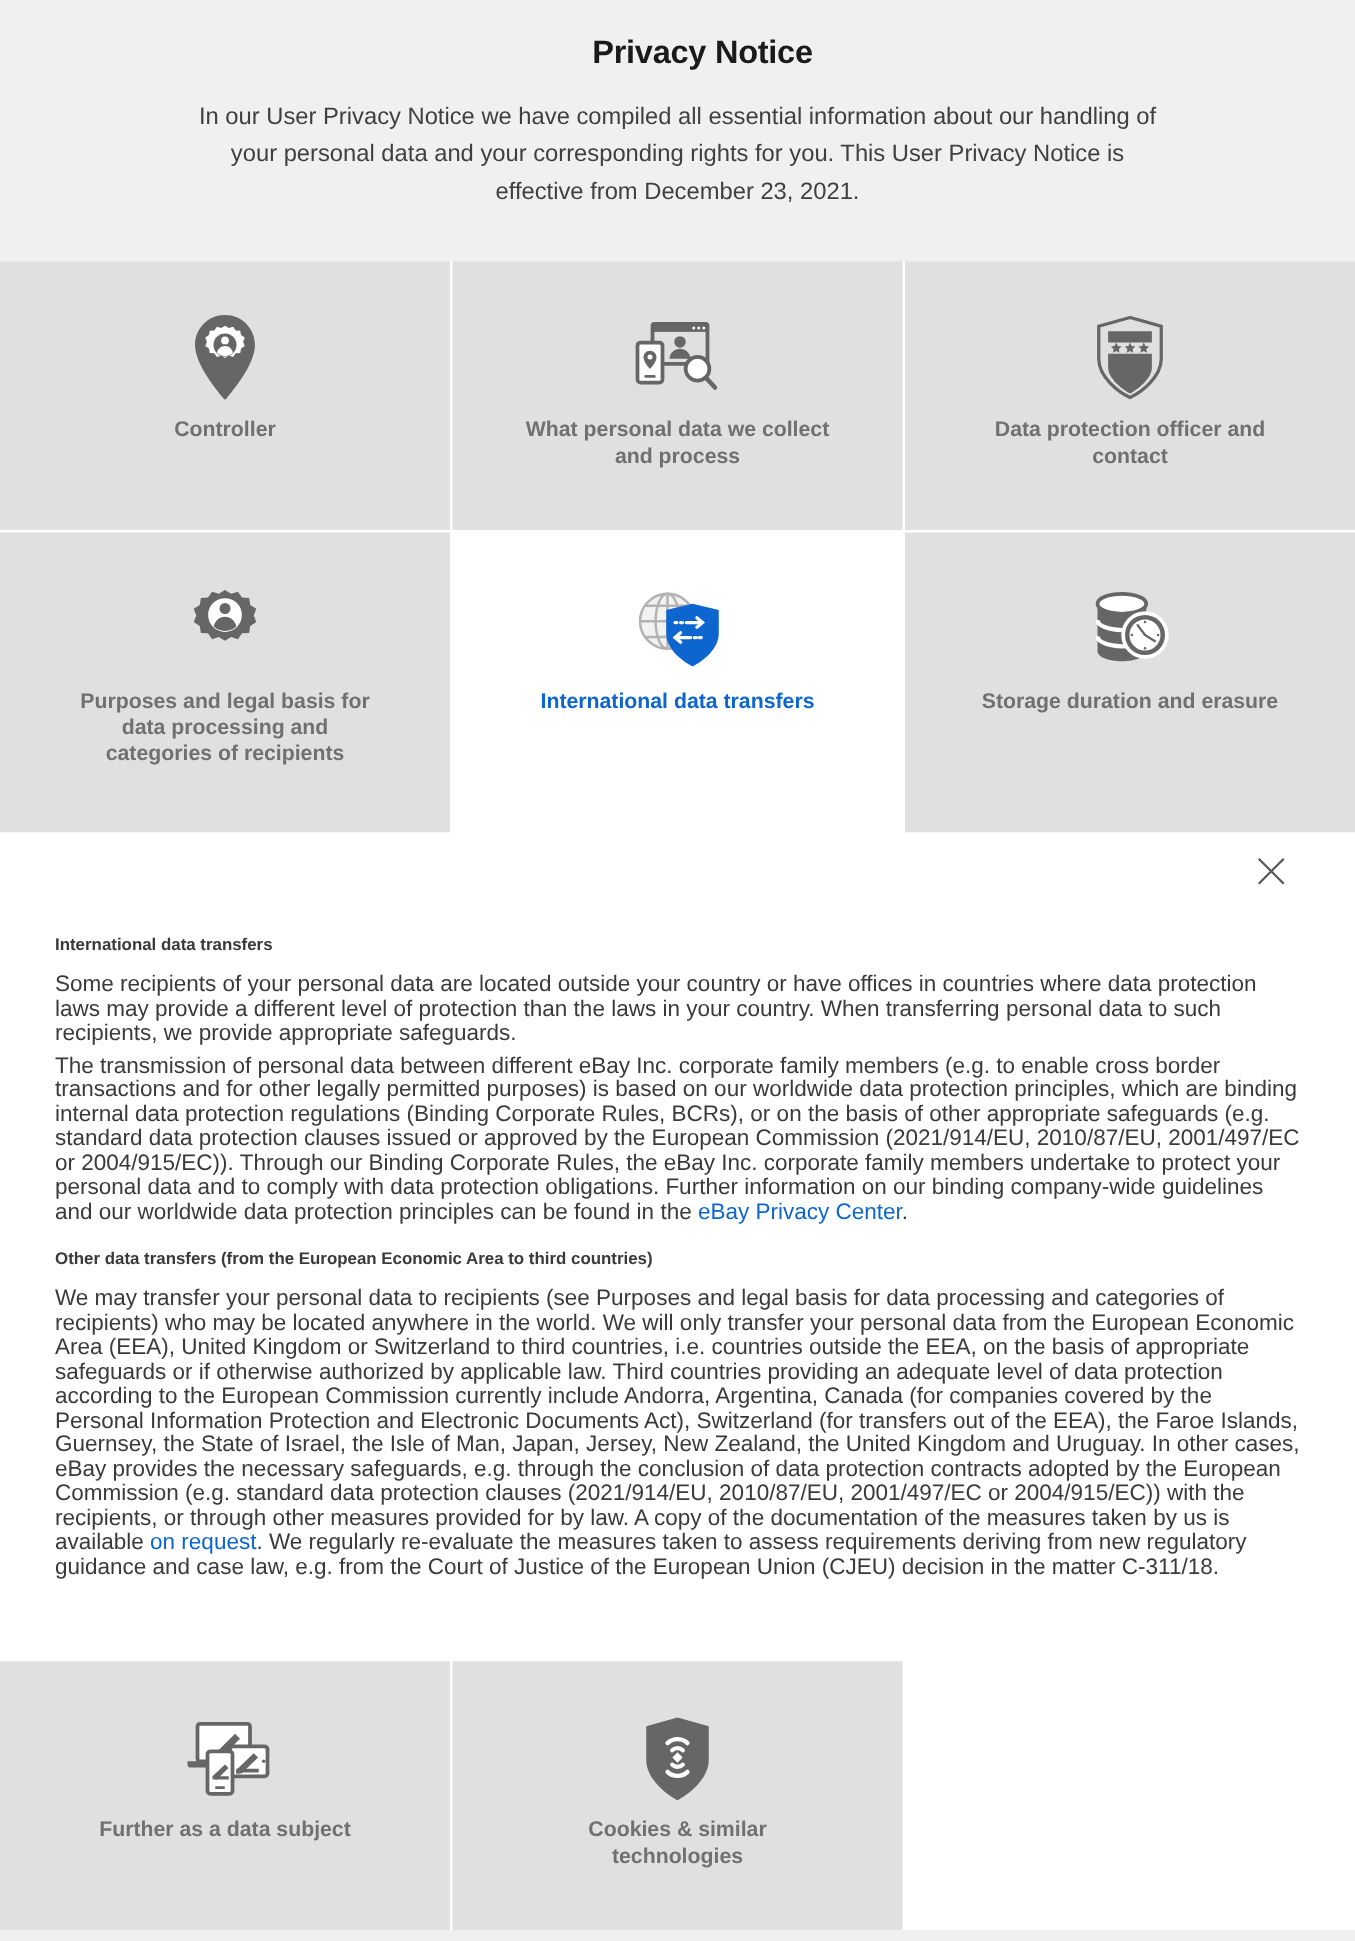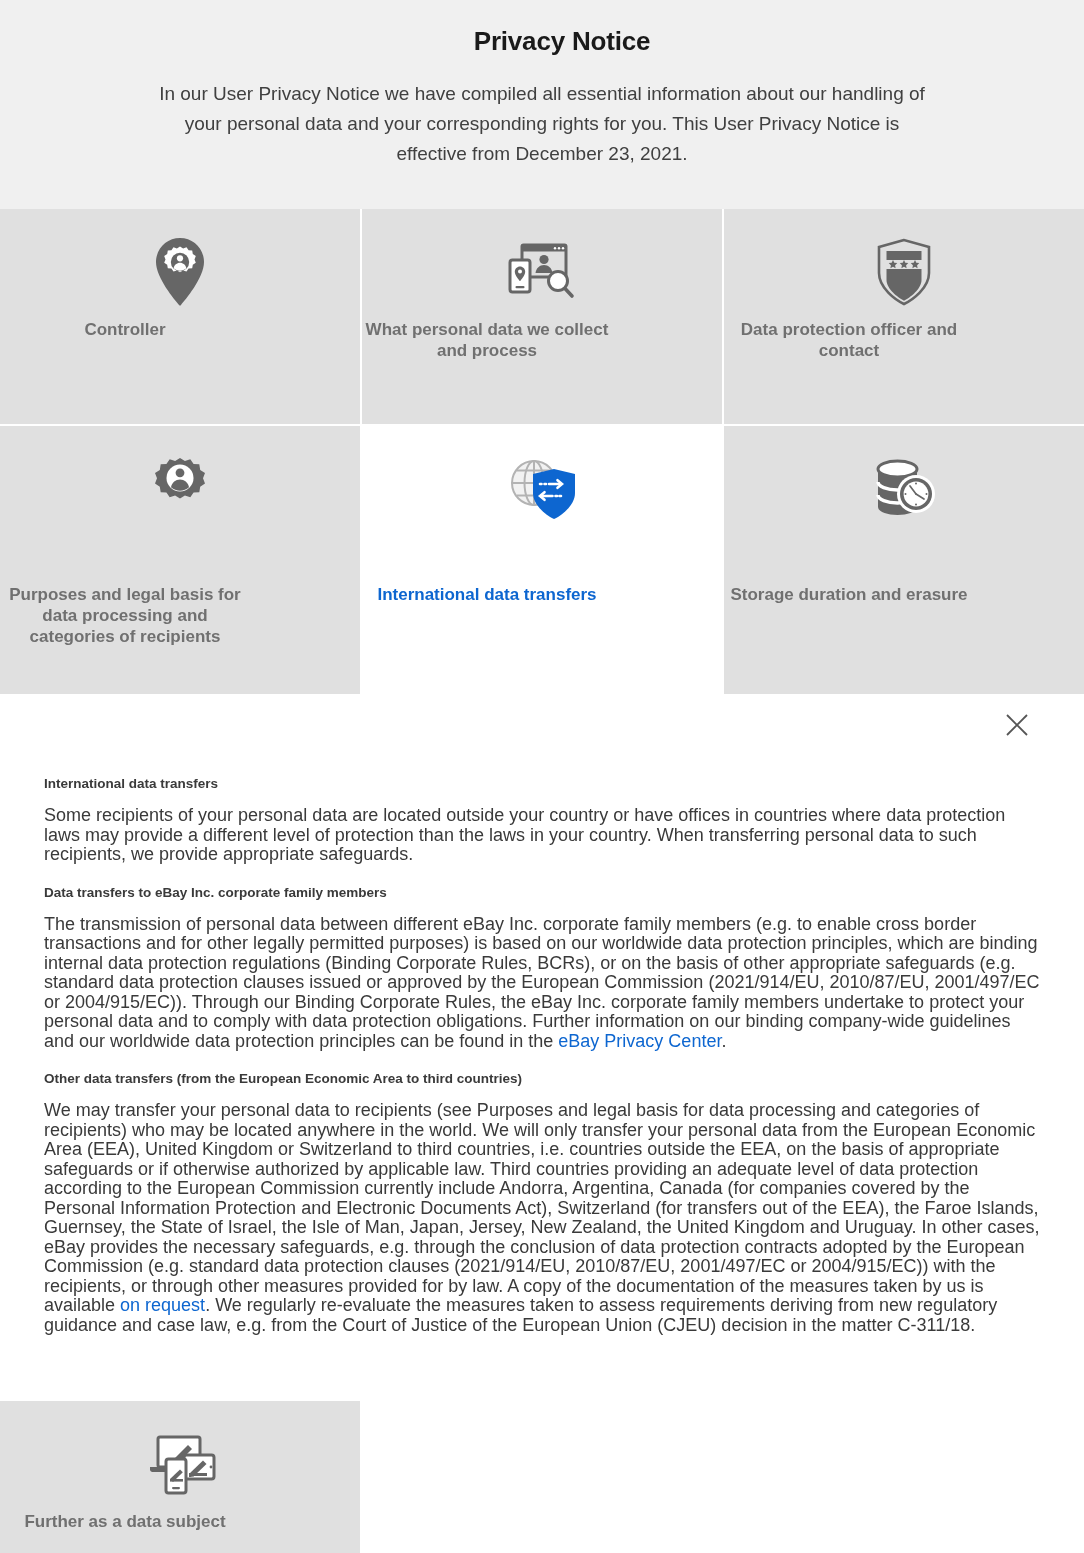--- a/index.html
+++ b/index.html
@@ -39,26 +39,27 @@
     grid-template-columns: 360px 360px 360px;
     gap: 2px;
     background: #ffffff;
     justify-content: start;
   }
   .tile {
     background: #e0e0e0;
     height: 215px;
     display: flex;
     flex-direction: column;
+    align-items: center;
     justify-content: flex-start;
-    padding-top: 28px;
+    padding-top: 42px;
     cursor: pointer;
     position: relative;
   }
-  .tile.tall { height: 268px; gap: 48px; }
+  .tile.tall { height: 240px; }
   .tile.active {
     background: #ffffff;
   }
   .tile-icon {
     height: 70px;
     display: flex;
     align-items: center;
     justify-content: center;
     margin-bottom: 12px;
   }
@@ -261,21 +262,20 @@
       <svg width="26" height="26" viewBox="0 0 26 26">
         <line x1="3" y1="3" x2="23" y2="23" stroke="#555555" stroke-width="1.8"></line>
         <line x1="23" y1="3" x2="3" y2="23" stroke="#555555" stroke-width="1.8"></line>
       </svg>
     </button>
   </div>
 
   <div class="detail-h">International data transfers</div>
   <p class="detail-p">Some recipients of your personal data are located outside your country or have offices in countries where data protection laws may provide a different level of protection than the laws in your country. When transferring personal data to such recipients, we provide appropriate safeguards.</p>
 
-  <div class="detail-h">Data transfers to eBay Inc. corporate family members</div>
   <p class="detail-p"><span>The transmission of personal data between different eBay Inc. corporate family members (e.g. to enable cross border transactions and for other legally permitted purposes) is based on our worldwide data protection principles, which are binding internal data protection regulations (Binding Corporate Rules, BCRs), or on the basis of other appropriate safeguards (e.g. standard data protection clauses issued or approved by the European Commission (2021/914/EU, 2010/87/EU, 2001/497/EC or 2004/915/EC)). Through our Binding Corporate Rules, the eBay Inc. corporate family members undertake to protect your personal data and to comply with data protection obligations. Further information on our binding company-wide guidelines and our worldwide data protection principles can be found in the </span><a class="inline-link">eBay Privacy Center</a><span>.</span></p>
 
   <div class="detail-h">Other data transfers (from the European Economic Area to third countries)</div>
   <p class="detail-p"><span>We may transfer your personal data to recipients (see Purposes and legal basis for data processing and categories of recipients) who may be located anywhere in the world. We will only transfer your personal data from the European Economic Area (EEA), United Kingdom or Switzerland to third countries, i.e. countries outside the EEA, on the basis of appropriate safeguards or if otherwise authorized by applicable law. Third countries providing an adequate level of data protection according to the European Commission currently include Andorra, Argentina, Canada (for companies covered by the Personal Information Protection and Electronic Documents Act), Switzerland (for transfers out of the EEA), the Faroe Islands, Guernsey, the State of Israel, the Isle of Man, Japan, Jersey, New Zealand, the United Kingdom and Uruguay. In other cases, eBay provides the necessary safeguards, e.g. through the conclusion of data protection contracts adopted by the European Commission (e.g. standard data protection clauses (2021/914/EU, 2010/87/EU, 2001/497/EC or 2004/915/EC)) with the recipients, or through other measures provided for by law. A copy of the documentation of the measures taken by us is available </span><a class="inline-link">on request</a><span>. We regularly re-evaluate the measures taken to assess requirements deriving from new regulatory guidance and case law, e.g. from the Court of Justice of the European Union (CJEU) decision in the matter C-311/18.</span></p>
 </div>
 
 <div class="tile-grid">
 
   <div class="tile">
     <div class="tile-icon">
@@ -291,20 +291,35 @@
         <circle cx="67" cy="34" r="1.4" fill="#666666"></circle>
         <rect x="22" y="26" width="20" height="34" rx="2.5" fill="#ffffff" stroke="#666666" stroke-width="3"></rect>
         <path d="M26 46l10-9.5 2.8 2.8L29 49z" fill="#666666"></path>
         <rect x="26" y="46" width="13" height="2.6" fill="#666666"></rect>
         <rect x="28" y="54" width="8" height="2.2" rx="1.1" fill="#666666"></rect>
       </svg>
     </div>
     <div class="tile-label">Further as a data subject</div>
   </div>
 
+  <div class="tile">
+    <div class="tile-icon">
+      <svg width="56" height="68" viewBox="0 0 56 68">
+        <path d="M28 2L3 9v27c0 15.5 17 28 24.2 31.7.5.3 1.1.3 1.6 0C36 64 53 51.5 53 36V9z" fill="#666666"></path>
+        <g fill="none" stroke="#ffffff" stroke-width="3.4" stroke-linecap="round">
+          <path d="M20 22.5a11.5 11.5 0 0 1 16 0"></path>
+          <path d="M23.8 28.2a6.3 6.3 0 0 1 8.4 0"></path>
+          <path d="M20 45.5a11.5 11.5 0 0 0 16 0"></path>
+          <path d="M23.8 39.8a6.3 6.3 0 0 0 8.4 0"></path>
+        </g>
+        <rect x="25.1" y="31.1" width="5.8" height="5.8" transform="rotate(45 28 34)" fill="#ffffff"></rect>
+      </svg>
+    </div>
+    <div class="tile-label">Cookies &amp; similar technologies</div>
+  </div>
 
 </div>
 
 <div class="footer">
   <a class="view-full">
     <span>View Isle Text</span>
     <span>
       <svg width="11" height="17" viewBox="0 0 11 17">
         <path d="M2 2l7 6.5L2 15" fill="none" stroke="#0d66d0" stroke-width="3" stroke-linecap="round" stroke-linejoin="round"></path>
       </svg>

